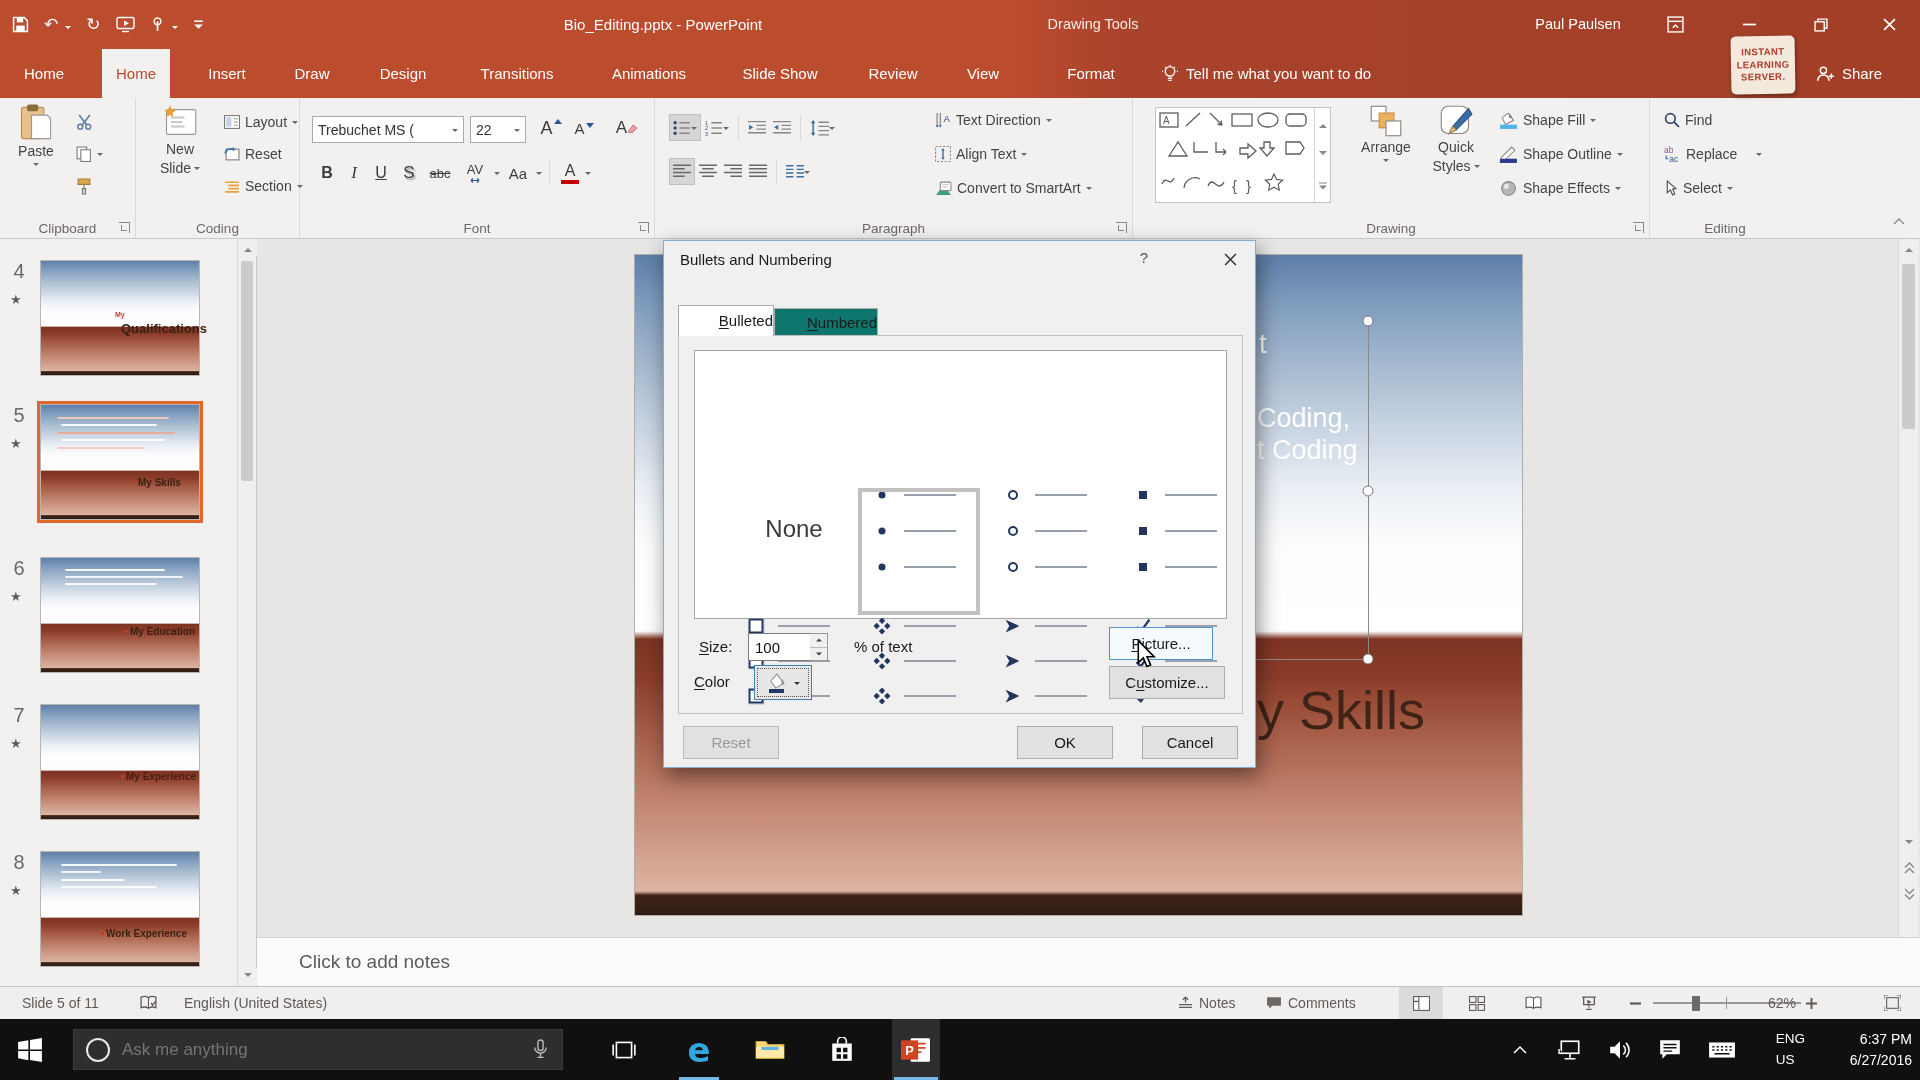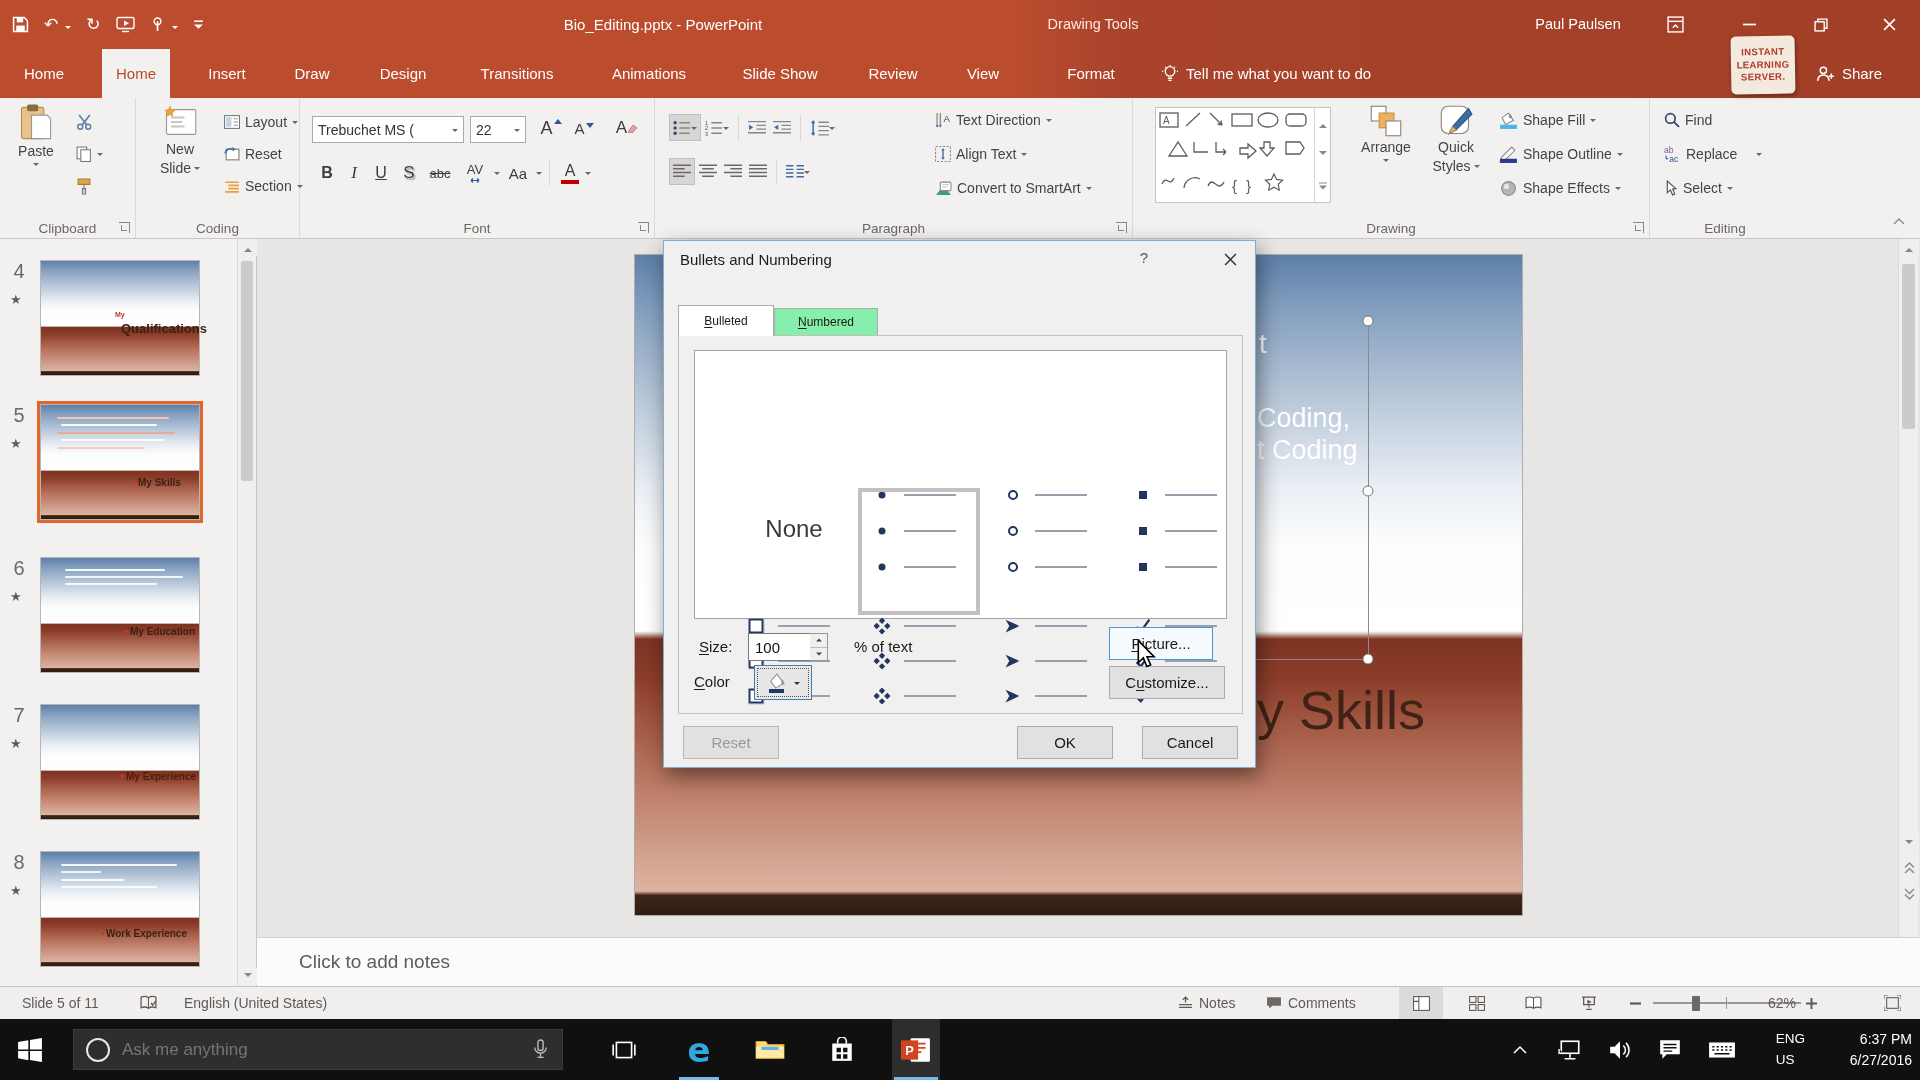--- a/index.html
+++ b/index.html
@@ -75,23 +75,23 @@
 #main-scroll .thumbbar{position:absolute;left:3px;top:25px;width:13px;height:165px;background:#CDCBC9;border-radius:2px}
 #notes-bar{position:absolute;left:0;top:698px;width:1663px;height:49px;background:#FCFBFA;border-top:1px solid #D4D2D0}
 #notes-text{position:absolute;left:42px;top:13px;font-size:19px;color:#5E5C5A}
 
 
 #dialog{position:absolute;left:663px;top:240px;width:593px;height:528px;background:#F0F0F0;border:1px solid #85AECD;
  box-shadow:3px 8px 20px rgba(0,0,0,.45);z-index:50}
 #dlg-title{position:absolute;left:16px;top:10px;font-size:15px;color:#1a1a1a}
 #dlg-help{position:absolute;left:468px;top:8px;width:24px;height:24px;text-align:center;font-size:15px;color:#555}
 #dlg-close{position:absolute;left:543px;top:0px;width:46px;height:36px;display:flex;align-items:center;justify-content:center}
-.dtab{position:absolute;font-size:12px;color:#1a1a1a;text-align:center}
+.dtab{position:absolute;font-size:15px;color:#1a1a1a;text-align:right}
 #tab-bulleted{left:14px;top:64px;width:96px;height:31px;line-height:30px;background:#fff;border:1px solid #ACACAC;border-bottom:none;z-index:3}
-#tab-numbered{left:110px;top:67px;width:104px;height:44px;line-height:27px;background:#86efac;border:1px solid #ACACAC;border-bottom:none}
+#tab-numbered{left:110px;top:67px;width:104px;height:44px;line-height:27px;background:#0f766e;border:1px solid #ACACAC;border-bottom:none}
 #dlg-frame{position:absolute;left:14px;top:94px;width:565px;height:379px;background:#F0F0F0;border:1px solid #C3C1BF}
 #gallery{position:absolute;left:30px;top:109px;width:533px;height:269px;background:#fff;border:1px solid #A6A4A2}
 .gitem{position:absolute;transform:translate(-50%,-50%)}
 .bline{position:absolute;height:2px;background:#98A0AE;transform:translateY(-50%)}
 .gdot{width:7px;height:7px;background:#24365E;border-radius:50%}
 .gcirc{width:10px;height:10px;border:2px solid #24365E;border-radius:50%;background:#fff}
 .gsq{width:8px;height:8px;background:#24365E}
 .ghsq{width:15px;height:15px;border:2.5px solid #25375F;background:#fff;box-shadow:1px 1px 0 rgba(37,55,95,.25)}
 #gal-none{position:absolute;left:99px;top:178px;transform:translate(-50%,-50%);font-size:24px;color:#3A3A3A}
 #gal-selbox{position:absolute;left:167px;top:247px;width:122px;height:127px;border:4px solid #C3C1BF;background:transparent}

